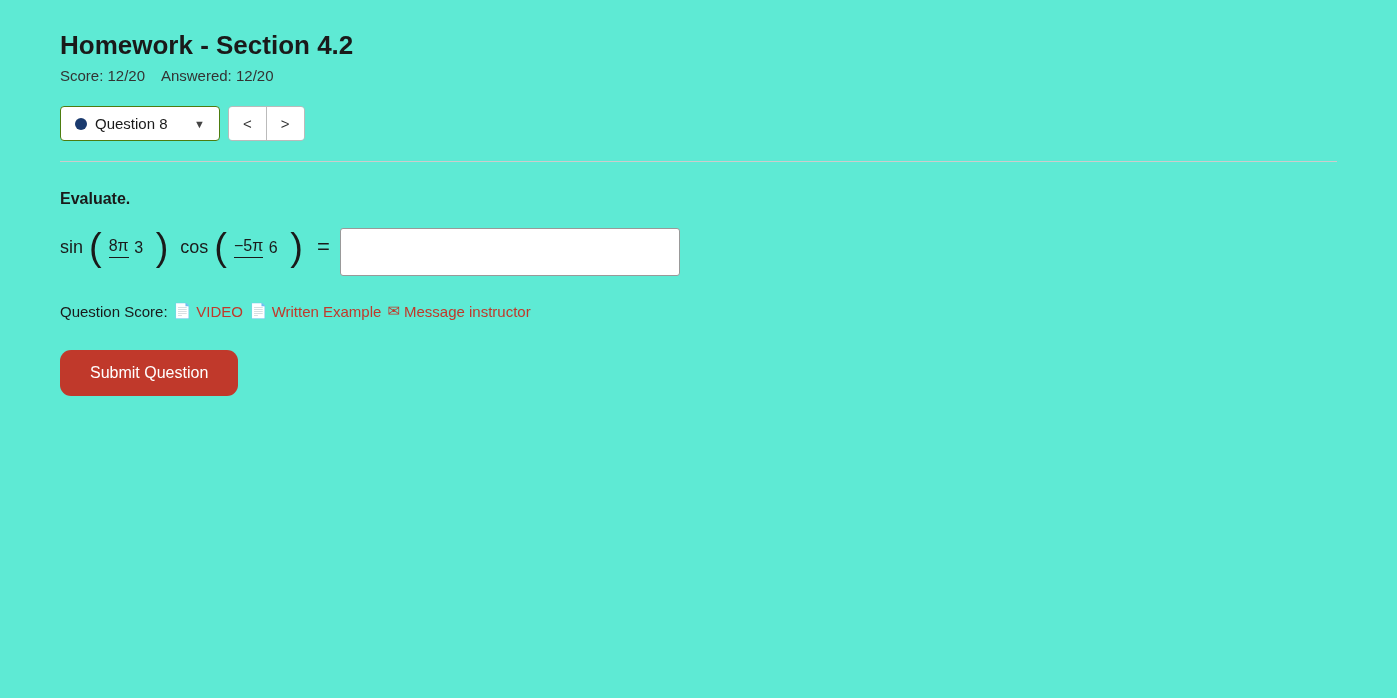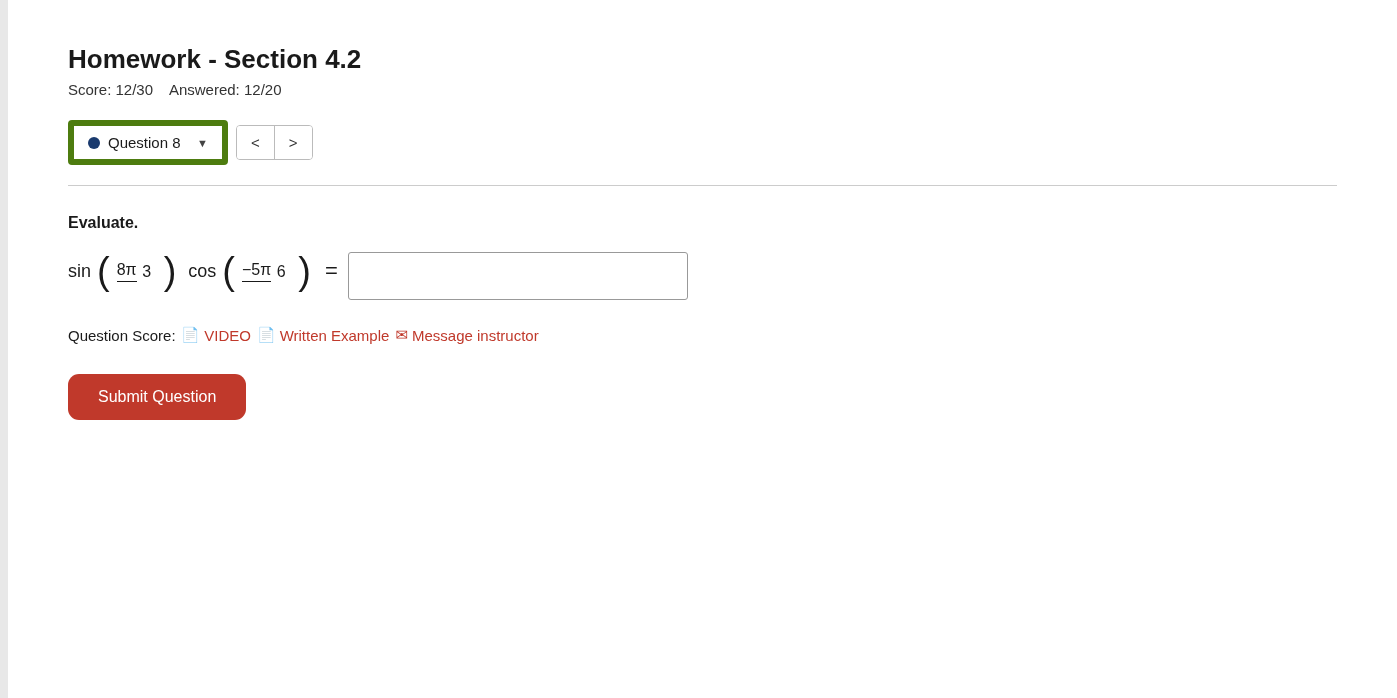--- a/index.html
+++ b/index.html
@@ -13,25 +13,24 @@
       font-family: Arial, sans-serif;
       width: 1397px;
       height: 698px;
       display: flex;
       align-items: flex-start;
       justify-content: flex-start;
       overflow: hidden;
     }
 
     .page-container {
-      background-color: #ffffff;
+      background-color: #5eead4;
       width: 100%;
       height: 100%;
-      padding: 44px 60px;
-      margin-left: 8px;
+      padding: 30px 60px;
     }
 
     .title {
       font-size: 26px;
       font-weight: bold;
       color: #1a1a1a;
       margin-bottom: 6px;
     }
 
     .subtitle {
@@ -45,21 +44,21 @@
       align-items: center;
       gap: 8px;
       margin-bottom: 20px;
     }
 
     .question-dropdown {
       display: flex;
       align-items: center;
       gap: 8px;
       background: #fff;
-      border: 6px solid #4d7c0f;
+      border: 1px solid #4d7c0f;
       border-radius: 4px;
       padding: 8px 14px;
       font-size: 15px;
       cursor: pointer;
       min-width: 160px;
     }
 
     .question-dot {
       width: 12px;
       height: 12px;
@@ -224,21 +223,21 @@
     }
   </style>
 </head>
 <body>
 
 <div class="page-container">
 
   
   <div class="title">Homework - Section 4.2</div>
   <div class="subtitle">
-    <span>Score: 12/30</span>
+    <span>Score: 12/20</span>
     &nbsp;&nbsp;
     <span>Answered: 12/20</span>
   </div>
 
   
   <div class="question-nav">
     <div class="question-dropdown">
       <span class="question-dot"></span>
       <span class="question-label">Question 8</span>
       <span class="dropdown-arrow">▼</span>

